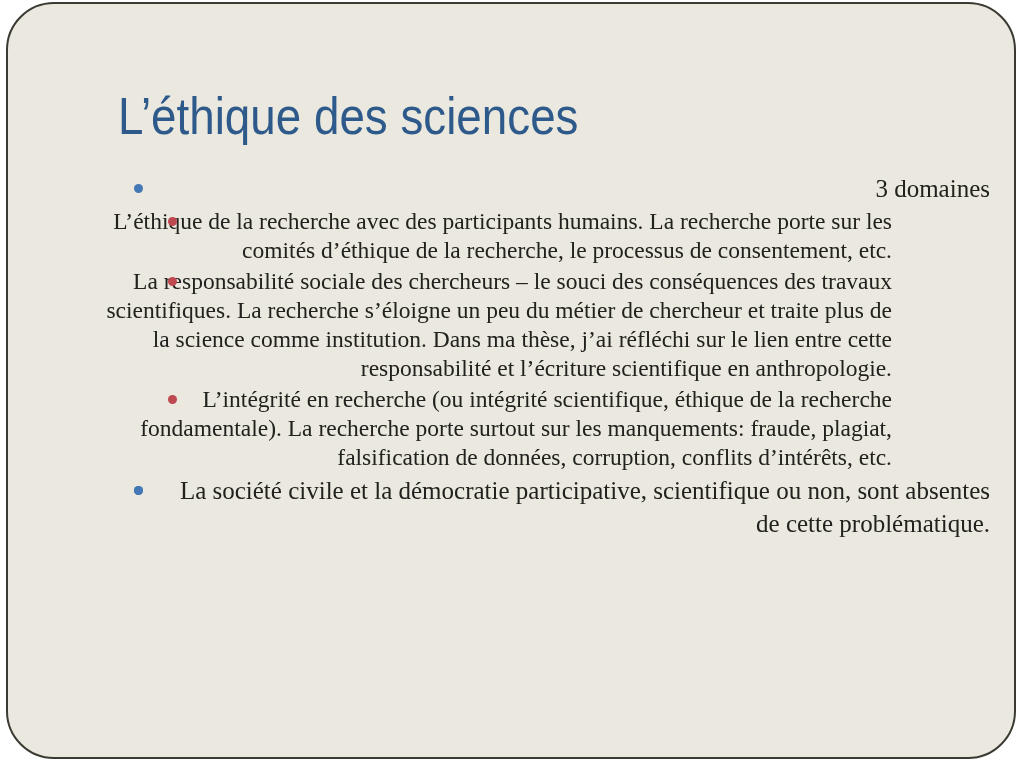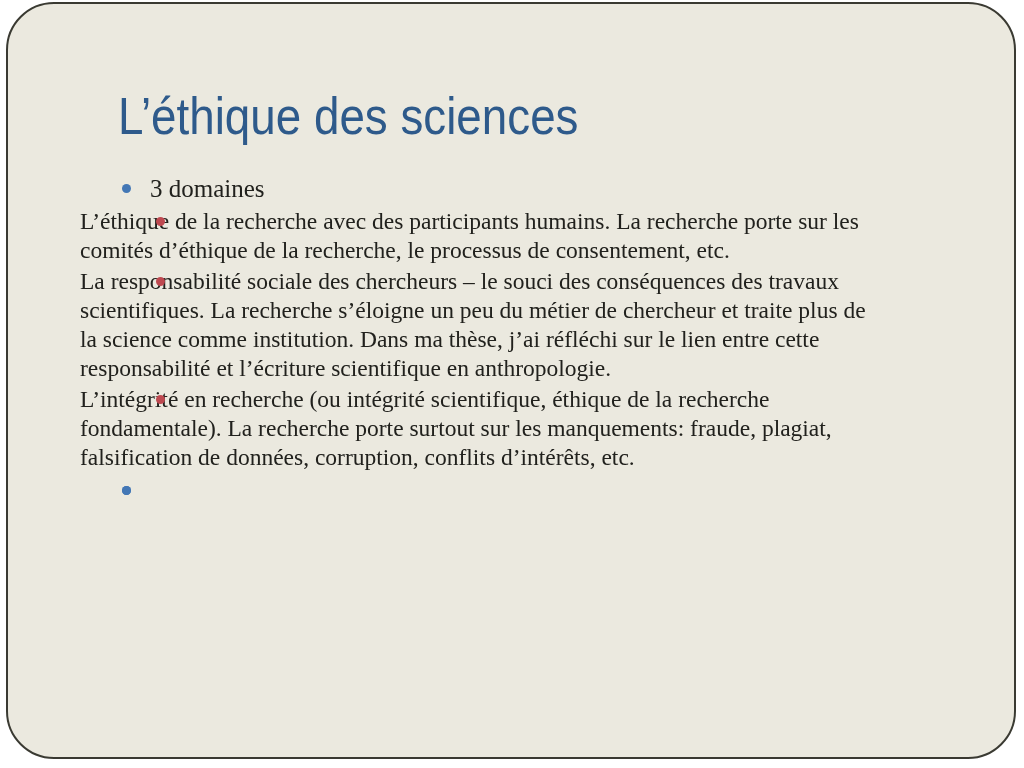--- a/index.html
+++ b/index.html
@@ -20,20 +20,21 @@
   .slide {
     position: absolute;
     left: 6px;
     top: 2px;
     width: 1010px;
     height: 757px;
     box-sizing: border-box;
     background: var(--slide_bg, #ebe9df);
     border: 2.5px solid var(--slide_border, #3a3a32);
     border-radius: 48px;
+    text-align: right;
   }
   .title {
     position: absolute;
     left: 110px;
     top: 82px;
     margin: 0;
     font-family: "Liberation Sans", sans-serif;
     font-weight: 400;
     font-size: 52px;
     line-height: 60px;
@@ -44,20 +45,21 @@
   }
   .body {
     position: absolute;
     left: 0;
     top: 168px;
     width: 1010px;
   }
   .row {
     position: relative;
     margin-bottom: 2px;
+    margin-left: 12px;
   }
   .row .txt {
     margin: 0;
     color: var(--text_color, #21211d);
   }
   .row.l1 {
     padding-left: 142px;
   }
   .row.l1 .txt {
     font-size: 25px;
@@ -120,17 +122,18 @@
         <span class="dot"></span>
         <p class="txt">L’intégrité en recherche (ou intégrité scientifique, éthique de la recherche fondamentale). La recherche porte surtout sur les manquements: fraude, plagiat, falsification de données, corruption, conflits d’intérêts, etc.</p>
       </div>
 
       <div class="row l1">
         <span class="dot"></span>
       </div>
 
       <div class="row l1">
         <span class="dot"></span>
+        <p class="txt">La société civile et la démocratie participative, scientifique ou non, sont absentes de cette problématique.</p>
       </div>
 
     </div>
   </div>
 </div>
 
 </body></html>

